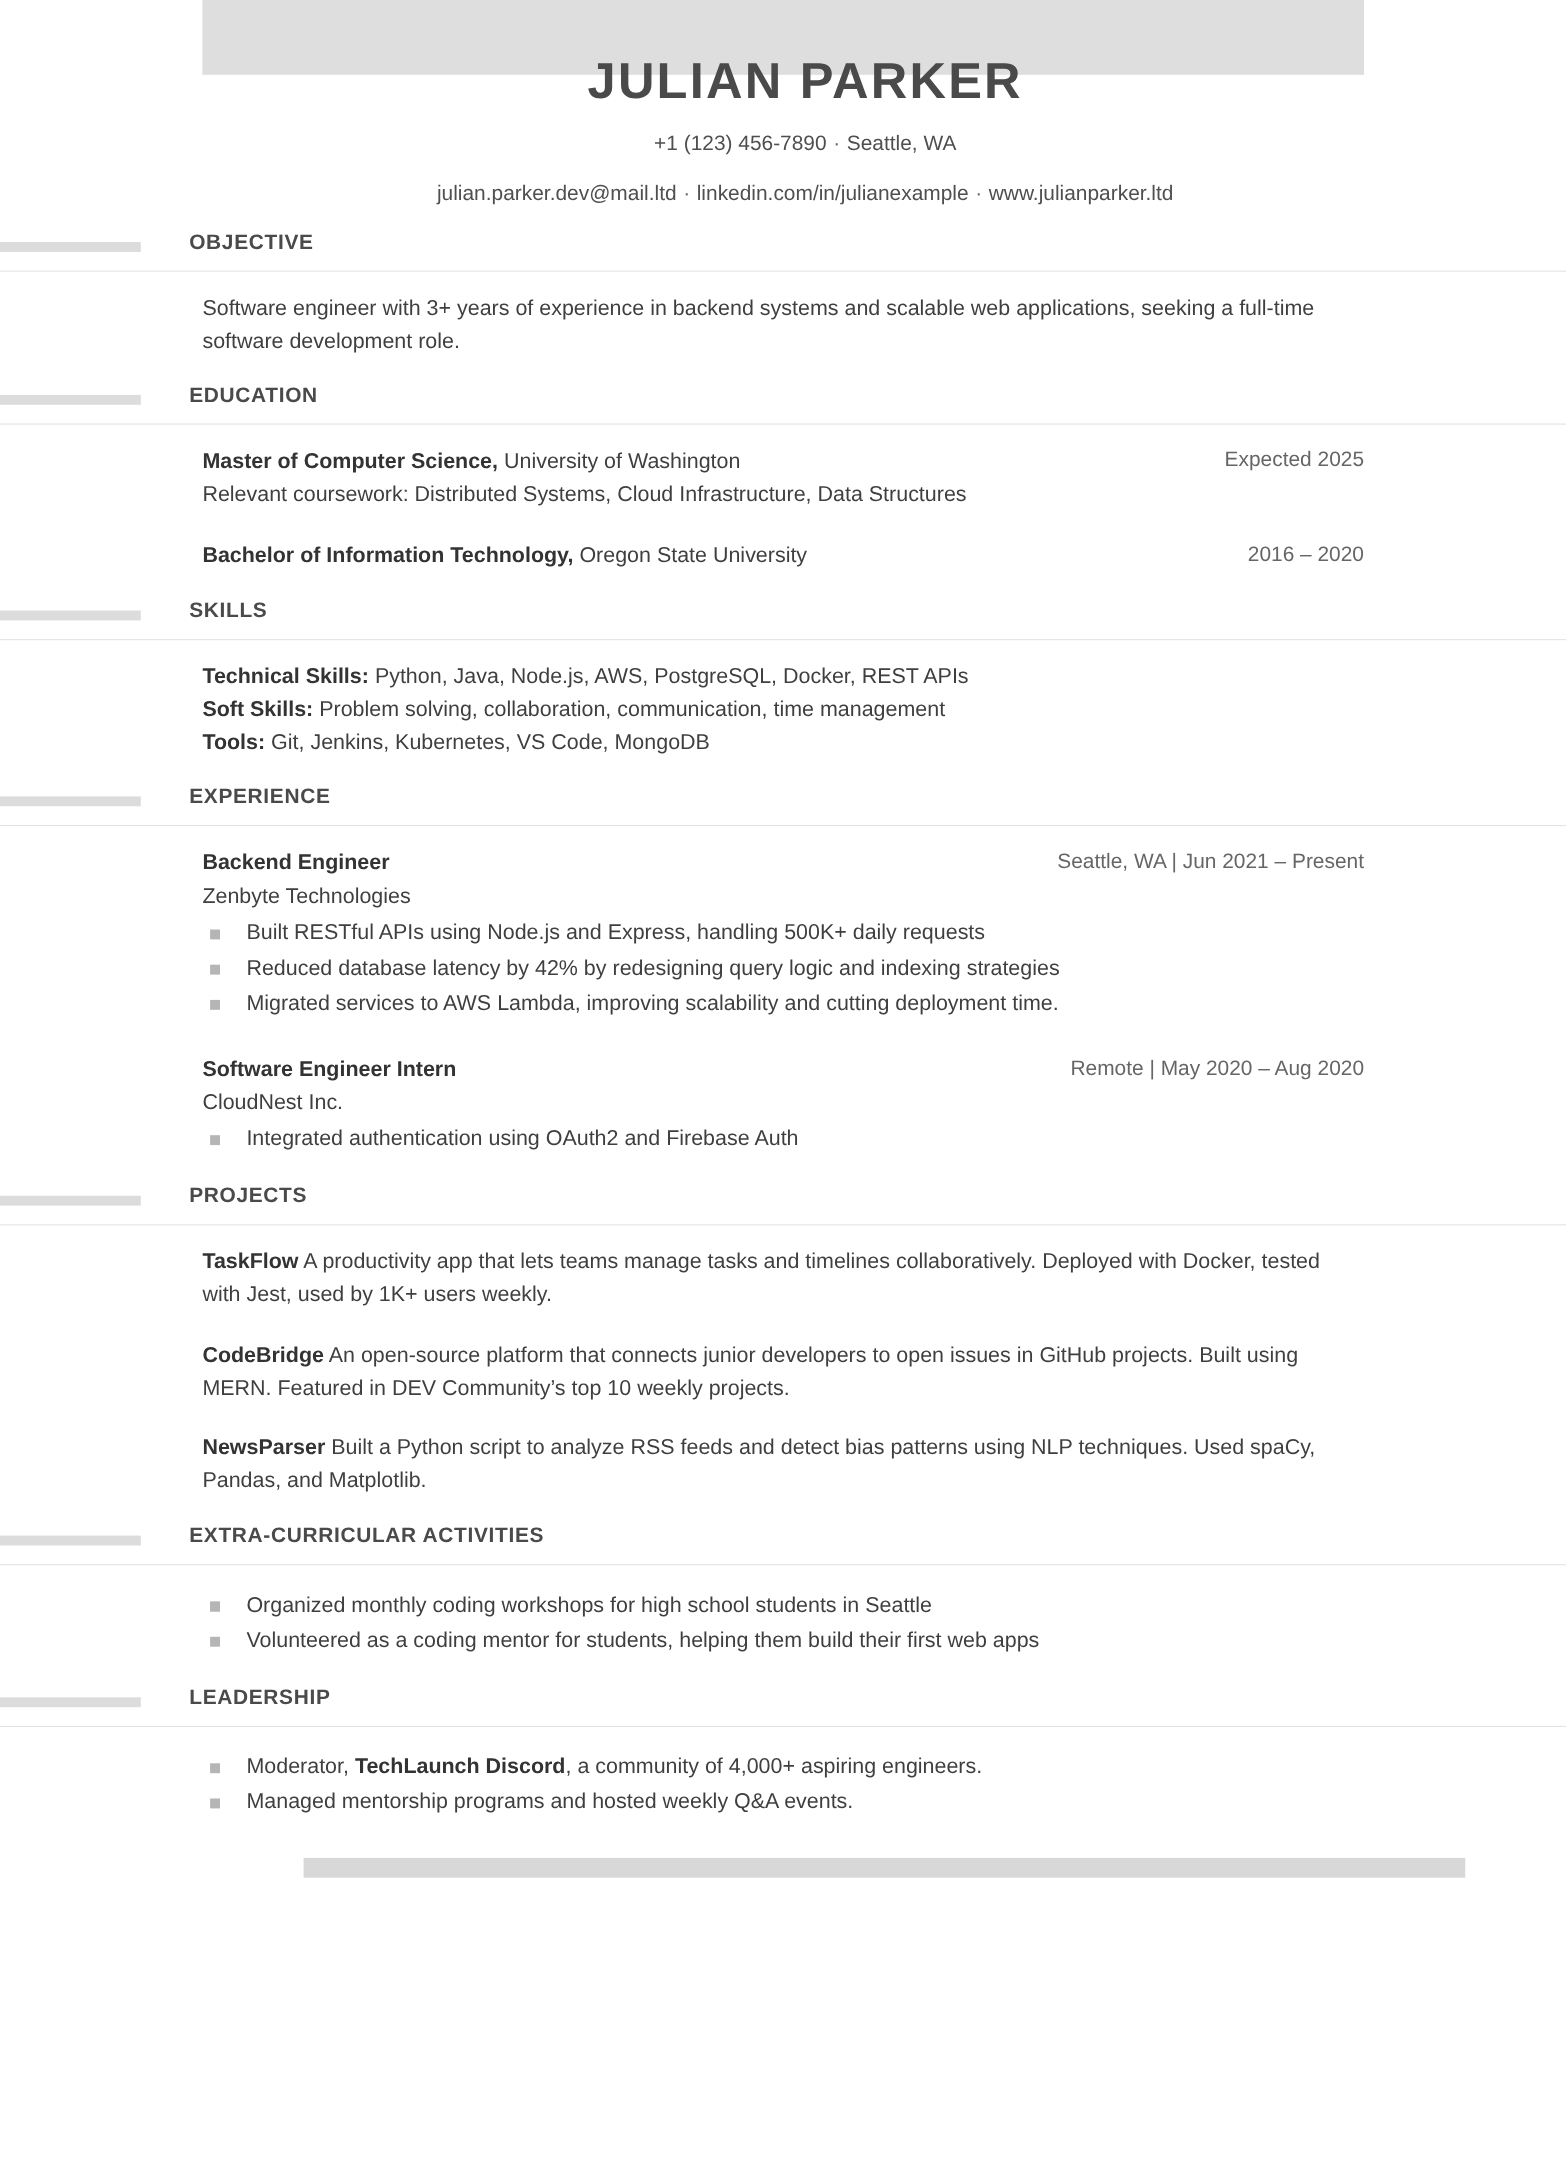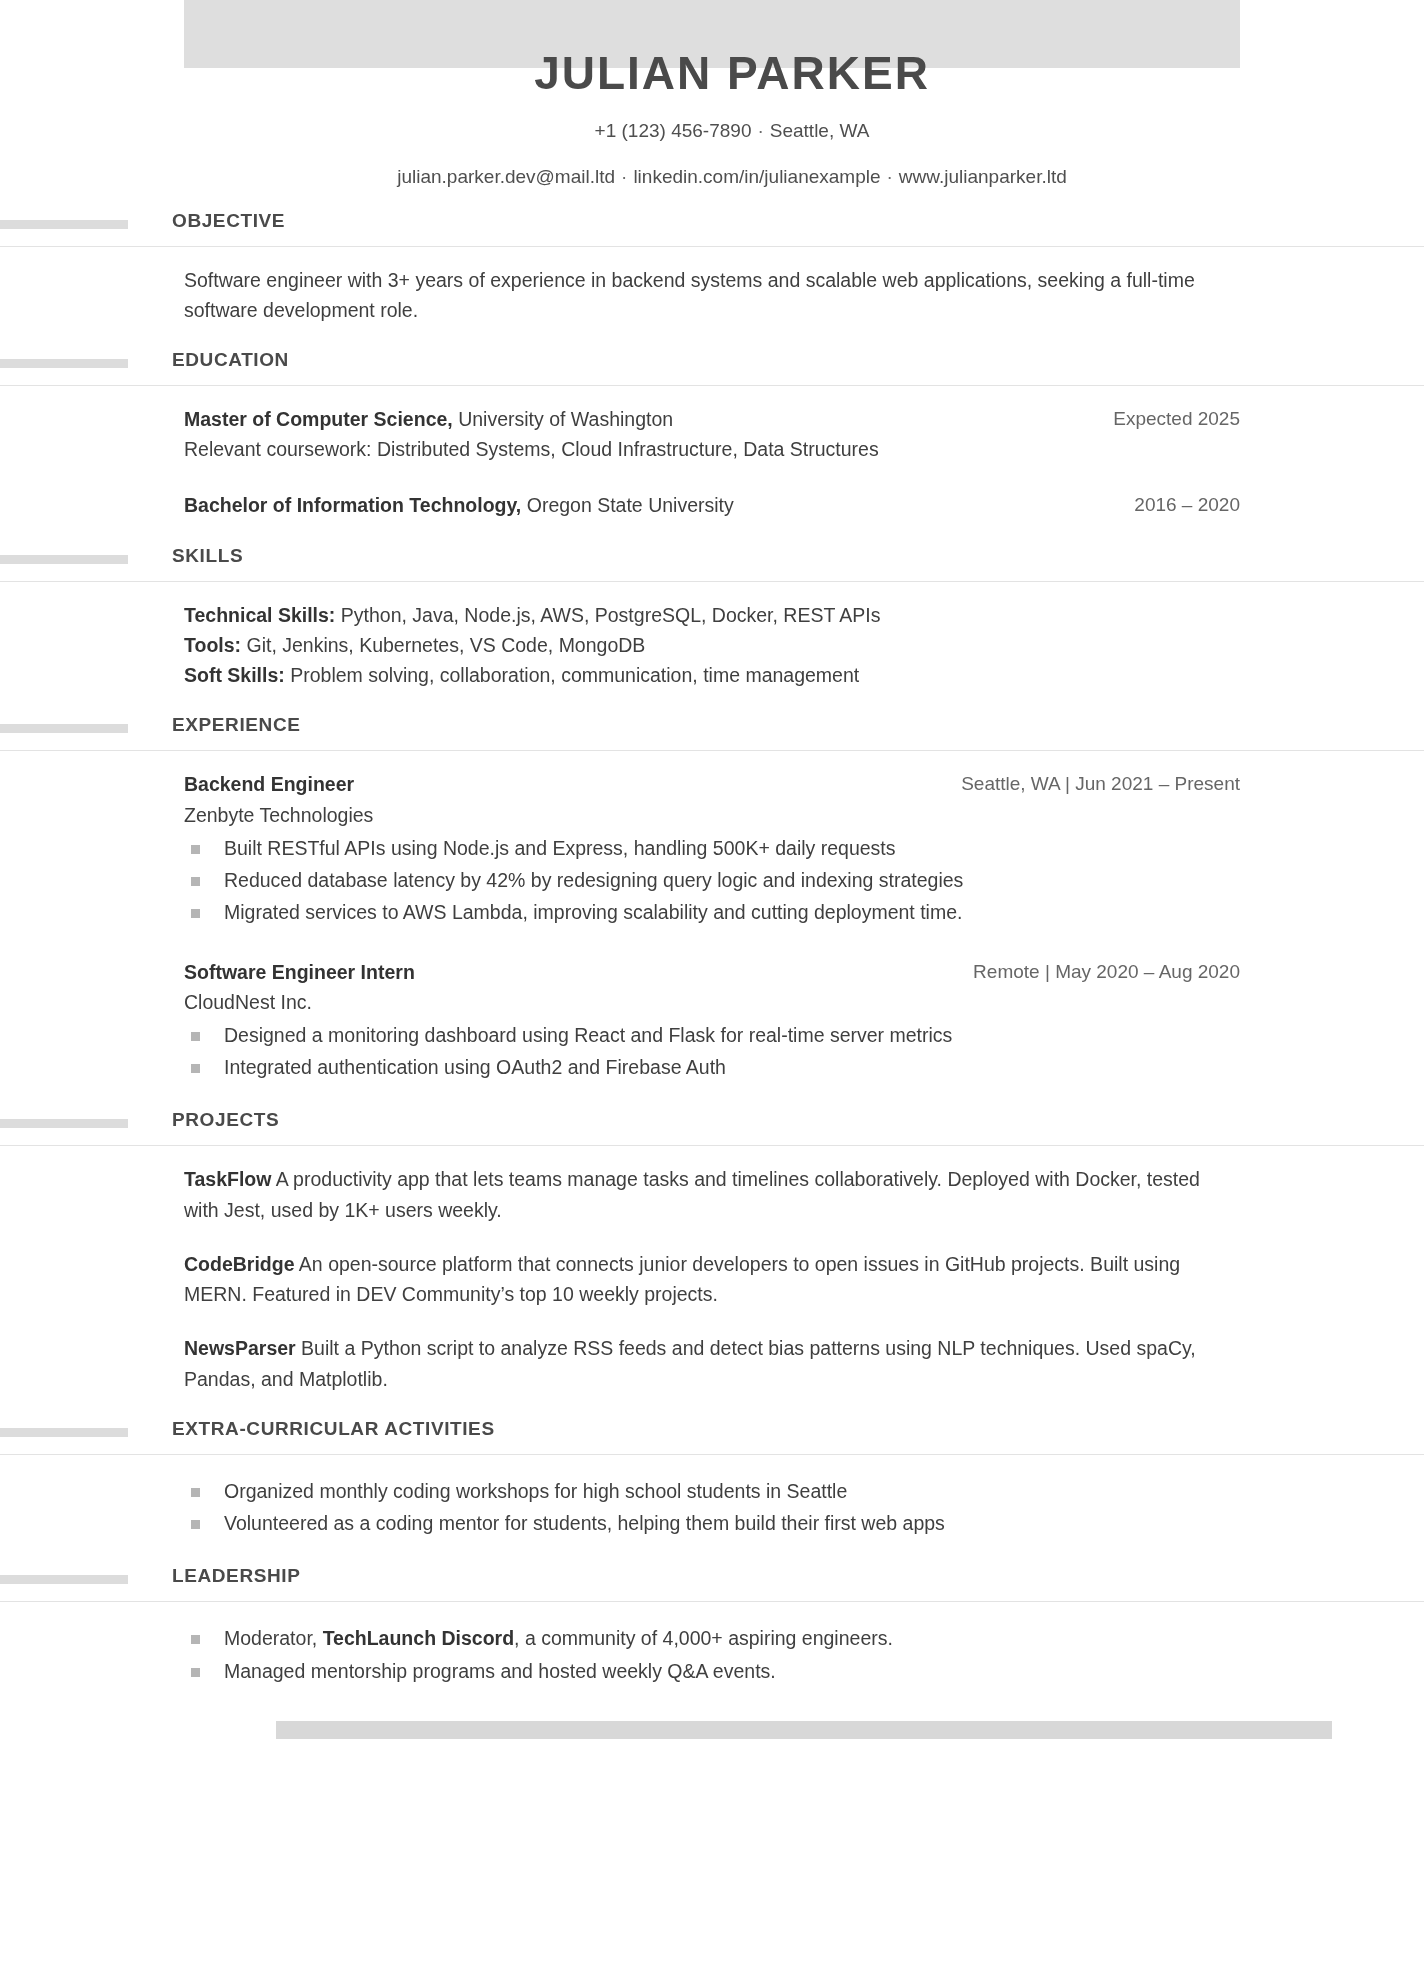--- a/index.html
+++ b/index.html
@@ -220,26 +220,26 @@
       <div class="rule"></div>
       <div class="title">SKILLS</div>
     </div>
     <div class="hairline"></div>
     <div class="body-block">
       <div>
         <span class="b">Technical Skills:</span>
         <span>Python, Java, Node.js, AWS, PostgreSQL, Docker, REST APIs</span>
       </div>
       <div>
+        <span class="b">Soft Skills:</span>
+        <span>Problem solving, collaboration, communication, time management</span>
+      </div>
+      <div>
         <span class="b">Tools:</span>
         <span>Git, Jenkins, Kubernetes, VS Code, MongoDB</span>
-      </div>
-      <div>
-        <span class="b">Soft Skills:</span>
-        <span>Problem solving, collaboration, communication, time management</span>
       </div>
     </div>
   </div>
 
   <div class="section">
     <div class="section-head">
       <div class="rule"></div>
       <div class="title">EXPERIENCE</div>
     </div>
     <div class="hairline"></div>
@@ -260,21 +260,20 @@
 
       <div class="gap"></div>
 
       <div>
         <div class="row">
           <div class="left b">Software Engineer Intern</div>
           <div class="right">Remote | May 2020 – Aug 2020</div>
         </div>
         <div>CloudNest Inc.</div>
         <ul class="bullets">
-          <li><span class="sq"></span><span>Designed a monitoring dashboard using React and Flask for real-time server metrics</span></li>
           <li><span class="sq"></span><span>Integrated authentication using OAuth2 and Firebase Auth</span></li>
         </ul>
       </div>
 
     </div>
   </div>
 
   <div class="section">
     <div class="section-head">
       <div class="rule"></div>

